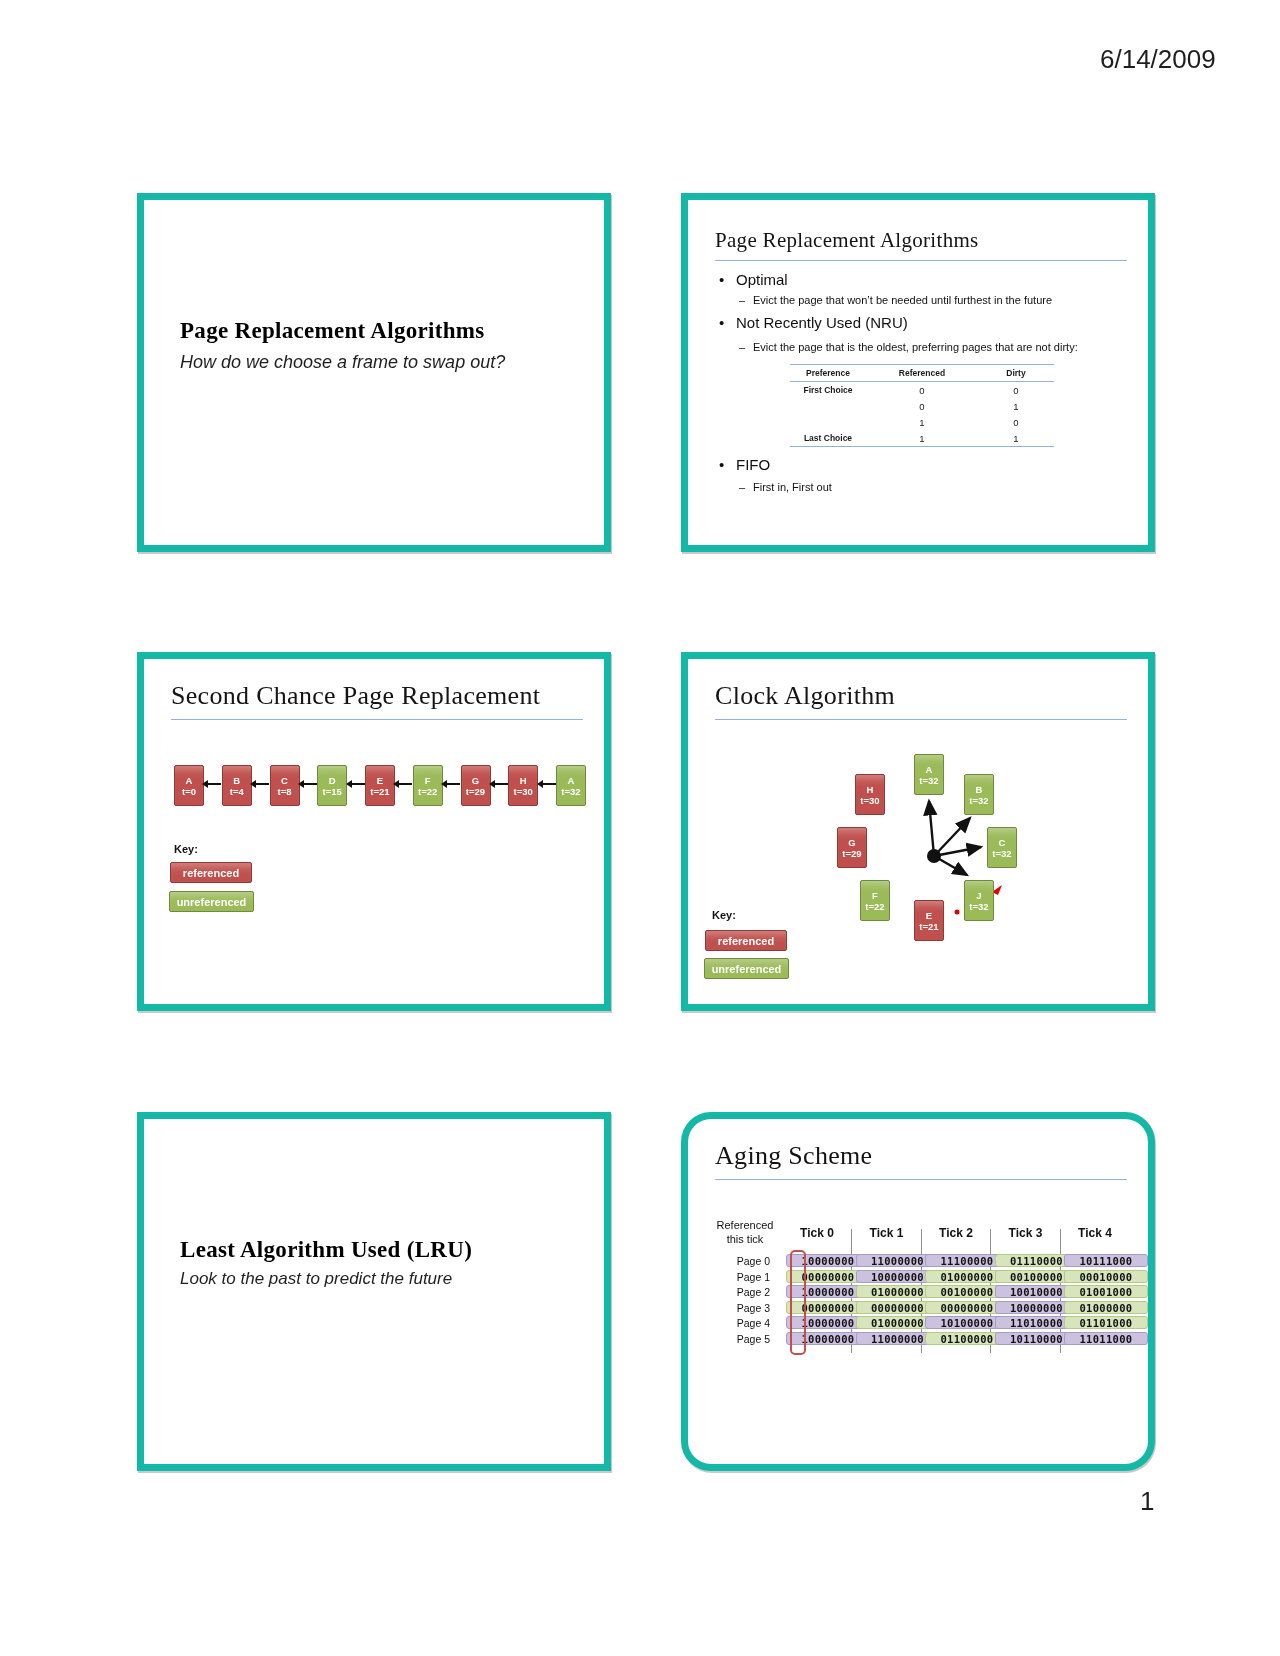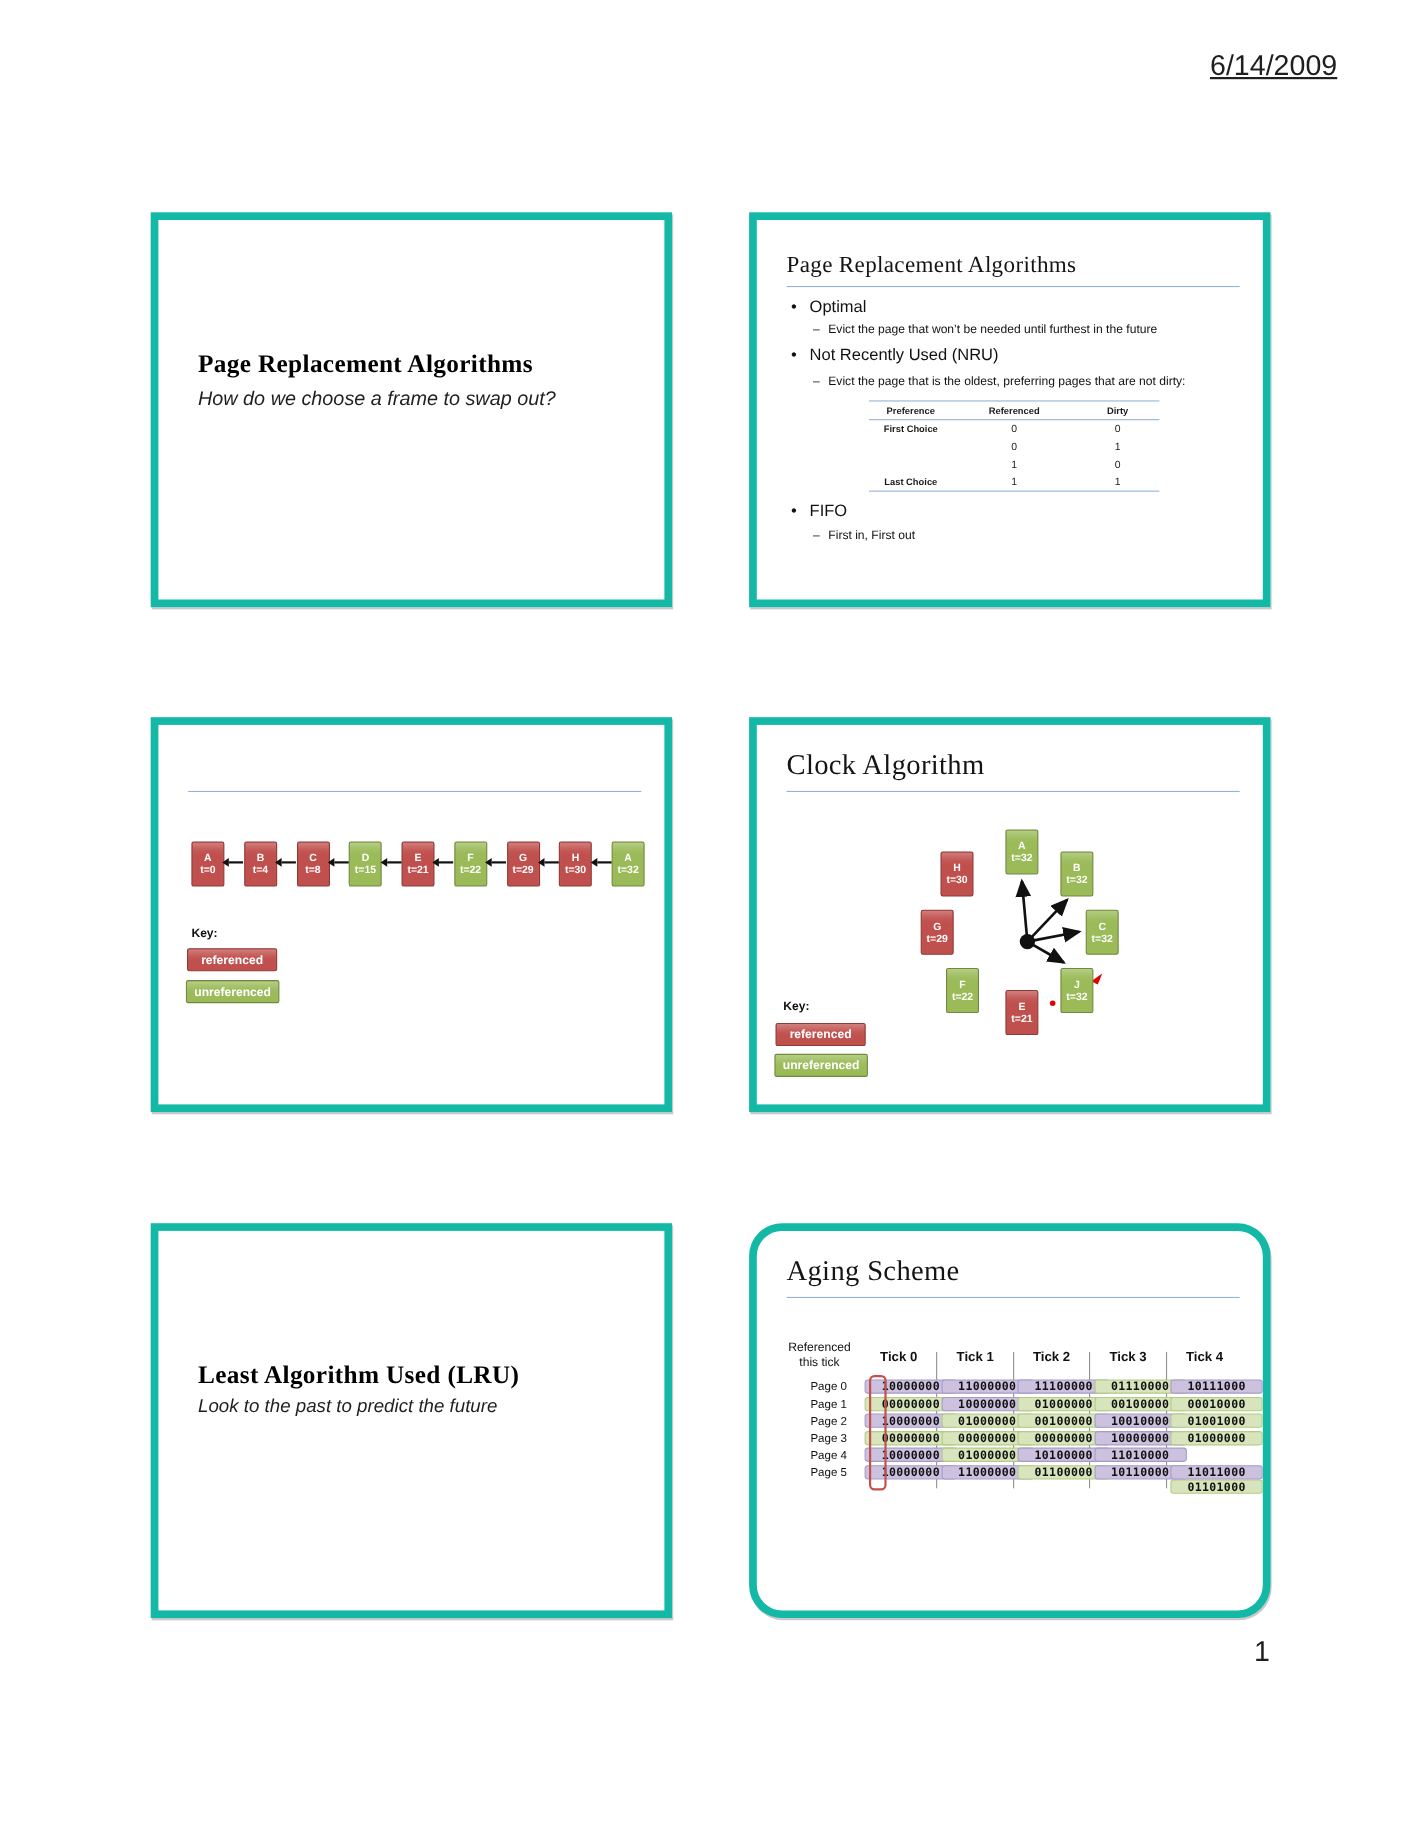--- a/index.html
+++ b/index.html
@@ -6,21 +6,21 @@
     --ref:#c0504d; --refB:#8e3b38;
     --unref:#9bbb59; --unrefB:#71893f;
     --pfill:#ccc1de; --pbord:#a79cc8;
     --gfill:#d7e4bc; --gbord:#b2cc83;
     --rule:#95b3d7; --hl:#c4504b; --ink:#1a1a1a;
   }
   html,body{margin:0;padding:0;}
   body{width:1280px;height:1656px;background:#ffffff;position:relative;
        font-family:"Liberation Sans",sans-serif;color:var(--ink);}
   .date{position:absolute;top:44px;left:1100px;width:140px;text-align:left;
-        font:26px "Liberation Sans",sans-serif;color:#1f1f1f;text-decoration:underline;}
+        font:26px "Liberation Sans",sans-serif;color:#1f1f1f;}
   .pagenum{position:absolute;top:1486px;left:1140px;font:26px "Liberation Sans",sans-serif;color:#1f1f1f;}
   .slide{position:absolute;width:460px;height:345px;border:7px solid #14b8a6;
          background:#fff;box-shadow:1px 2px 0 0 #c9c9c9;overflow:hidden;}
   .s1{left:137px;top:193px;} .s2{left:681px;top:193px;}
   .s3{left:137px;top:652px;} .s4{left:681px;top:652px;}
   .s5{left:137px;top:1112px;} .s6{left:681px;top:1112px;border-radius:30px;}
 
   
   .h{position:absolute;left:27px;top:22px;font:26px "Liberation Serif",serif;
      letter-spacing:.3px;color:#141414;white-space:nowrap;}
@@ -131,20 +131,21 @@
           <div class="ncell c1">1</div>
           <div class="ncell c2">1</div>
         </div>
       </div>
   </div>
   <div class="b1" style="top:256px">FIFO</div>
   <div class="b2" style="top:281px">First in, First out</div>
 </div>
 
 <div class="slide s3">
+  <div class="h">Second Chance Page Replacement</div>
   <div class="rule"></div>
   <div id="chain">
       <div class="frame-box ref" style="left: 30px; top: 106px;">
         <div class="">A</div>
         <div class="">t=0</div>
       </div>
       <div class="frame-box ref" style="left: 77.75px; top: 106px;">
         <div class="">B</div>
         <div class="">t=4</div>
       </div>
@@ -290,21 +291,21 @@
       <div class="cell r0" style="left: 98px; top: 181.5px;">00000000</div>
       <div class="cell r0" style="left: 167.5px; top: 181.5px;">00000000</div>
       <div class="cell r0" style="left: 237px; top: 181.5px;">00000000</div>
       <div class="cell r1" style="left: 306.5px; top: 181.5px;">10000000</div>
       <div class="cell r0" style="left: 376px; top: 181.5px;">01000000</div>
       <div class="page-lbl" style="top: 198px;">Page 4</div>
       <div class="cell r1" style="left: 98px; top: 197px;">10000000</div>
       <div class="cell r0" style="left: 167.5px; top: 197px;">01000000</div>
       <div class="cell r1" style="left: 237px; top: 197px;">10100000</div>
       <div class="cell r1" style="left: 306.5px; top: 197px;">11010000</div>
-      <div class="cell r0" style="left: 376px; top: 197px; margin-top: 29px;">01101000</div>
+      <div class="cell r0" style="left: 376px; top: 197px;">01101000</div>
       <div class="page-lbl" style="top: 213.5px;">Page 5</div>
       <div class="cell r1" style="left: 98px; top: 212.5px;">10000000</div>
       <div class="cell r1" style="left: 167.5px; top: 212.5px;">11000000</div>
       <div class="cell r0" style="left: 237px; top: 212.5px;">01100000</div>
       <div class="cell r1" style="left: 306.5px; top: 212.5px;">10110000</div>
       <div class="cell r1" style="left: 376px; top: 212.5px;">11011000</div>
     </div>
   <div class="hl-rect"></div>
 </div>
 

